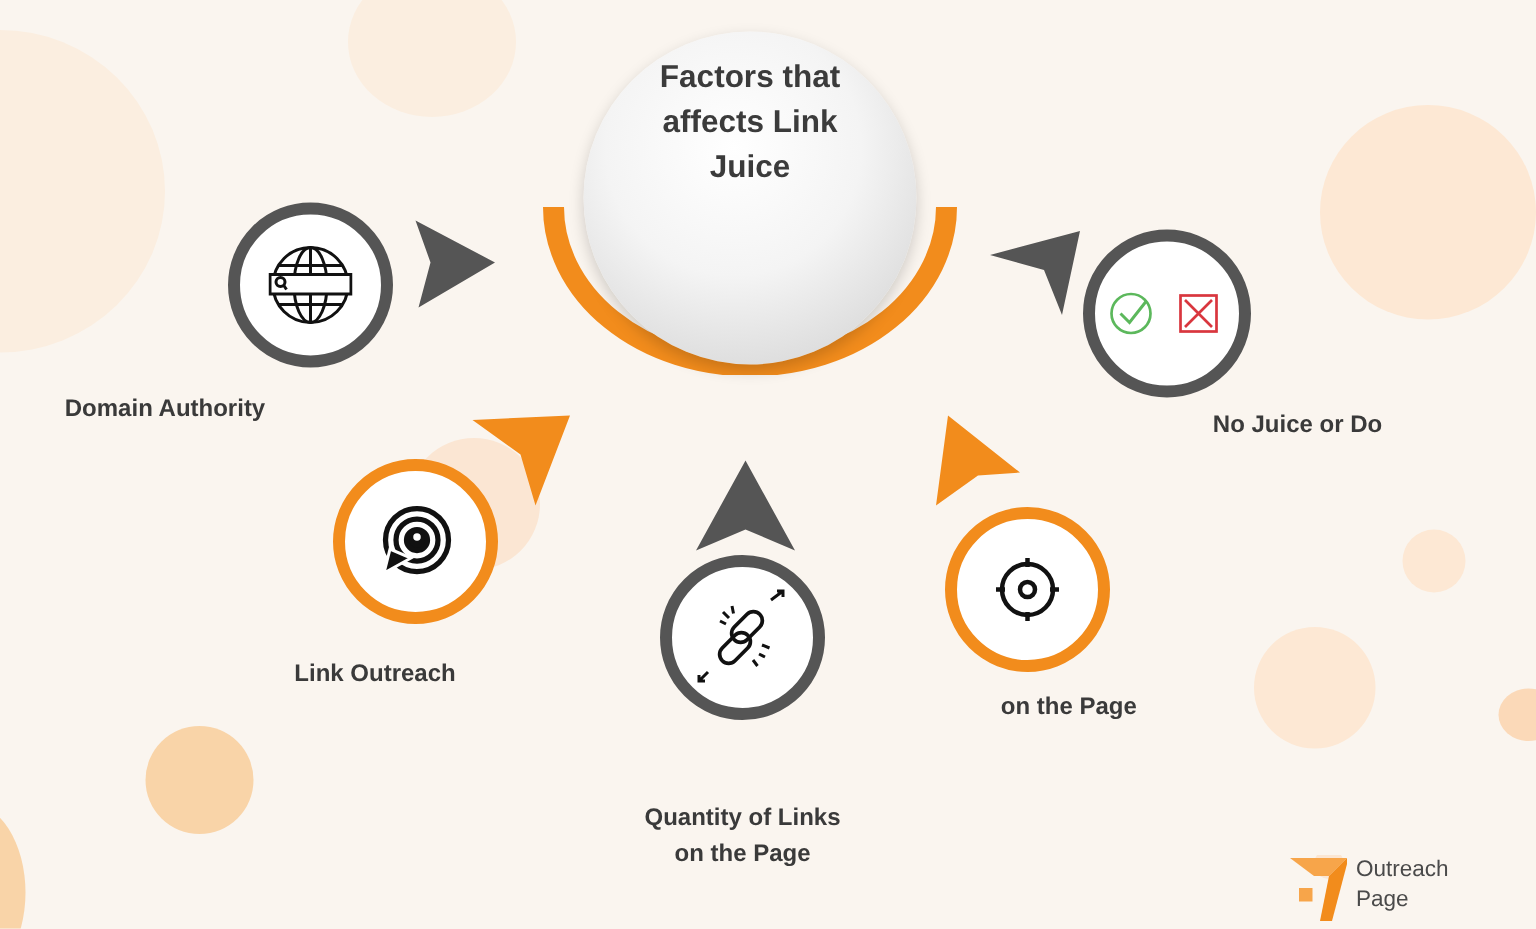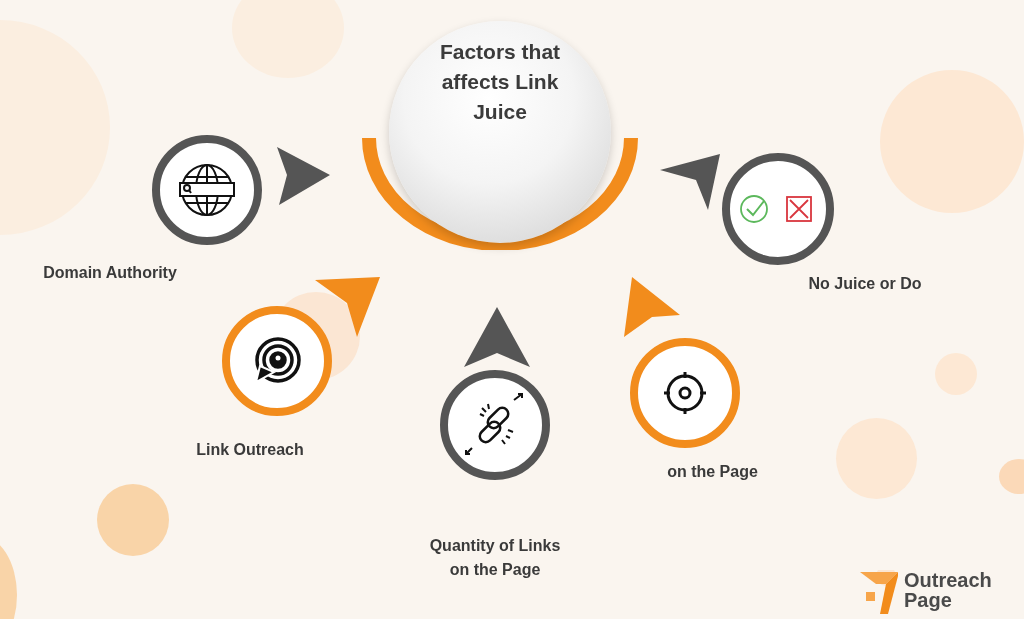--- a/index.html
+++ b/index.html
@@ -116,17 +116,17 @@
   <div>No Juice or Do</div>
 </div>
 
 <div class="abs" style="left:856px;top:570px;width:170px;height:45px;">
   <svg class="abs" style="left:0;top:0;" width="44" height="45" viewBox="0 0 44 45">
     <circle cx="30" cy="6" r="10" fill="#fbe6d3"></circle>
     <polygon points="4,2 42,2 30,14 20,14" fill="#f7a54a"></polygon>
     <polygon points="30,14 42,2 42,6 32,44 24,44" fill="#f28c1c"></polygon>
     <rect x="10" y="22" width="9" height="9" fill="#f7a54a"></rect>
   </svg>
-  <div class="abs" style="left:48px;top:0;color:#4a4a4a;font-weight:bold;font-size:20px;line-height:20px;">
+  <div class="abs" style="left:48px;top:0;color:#4a4a4a;font-weight:normal;font-size:15px;line-height:20px;">
     <div>Outreach</div>
     <div>Page</div>
   </div>
 </div>
 
 </body></html>

